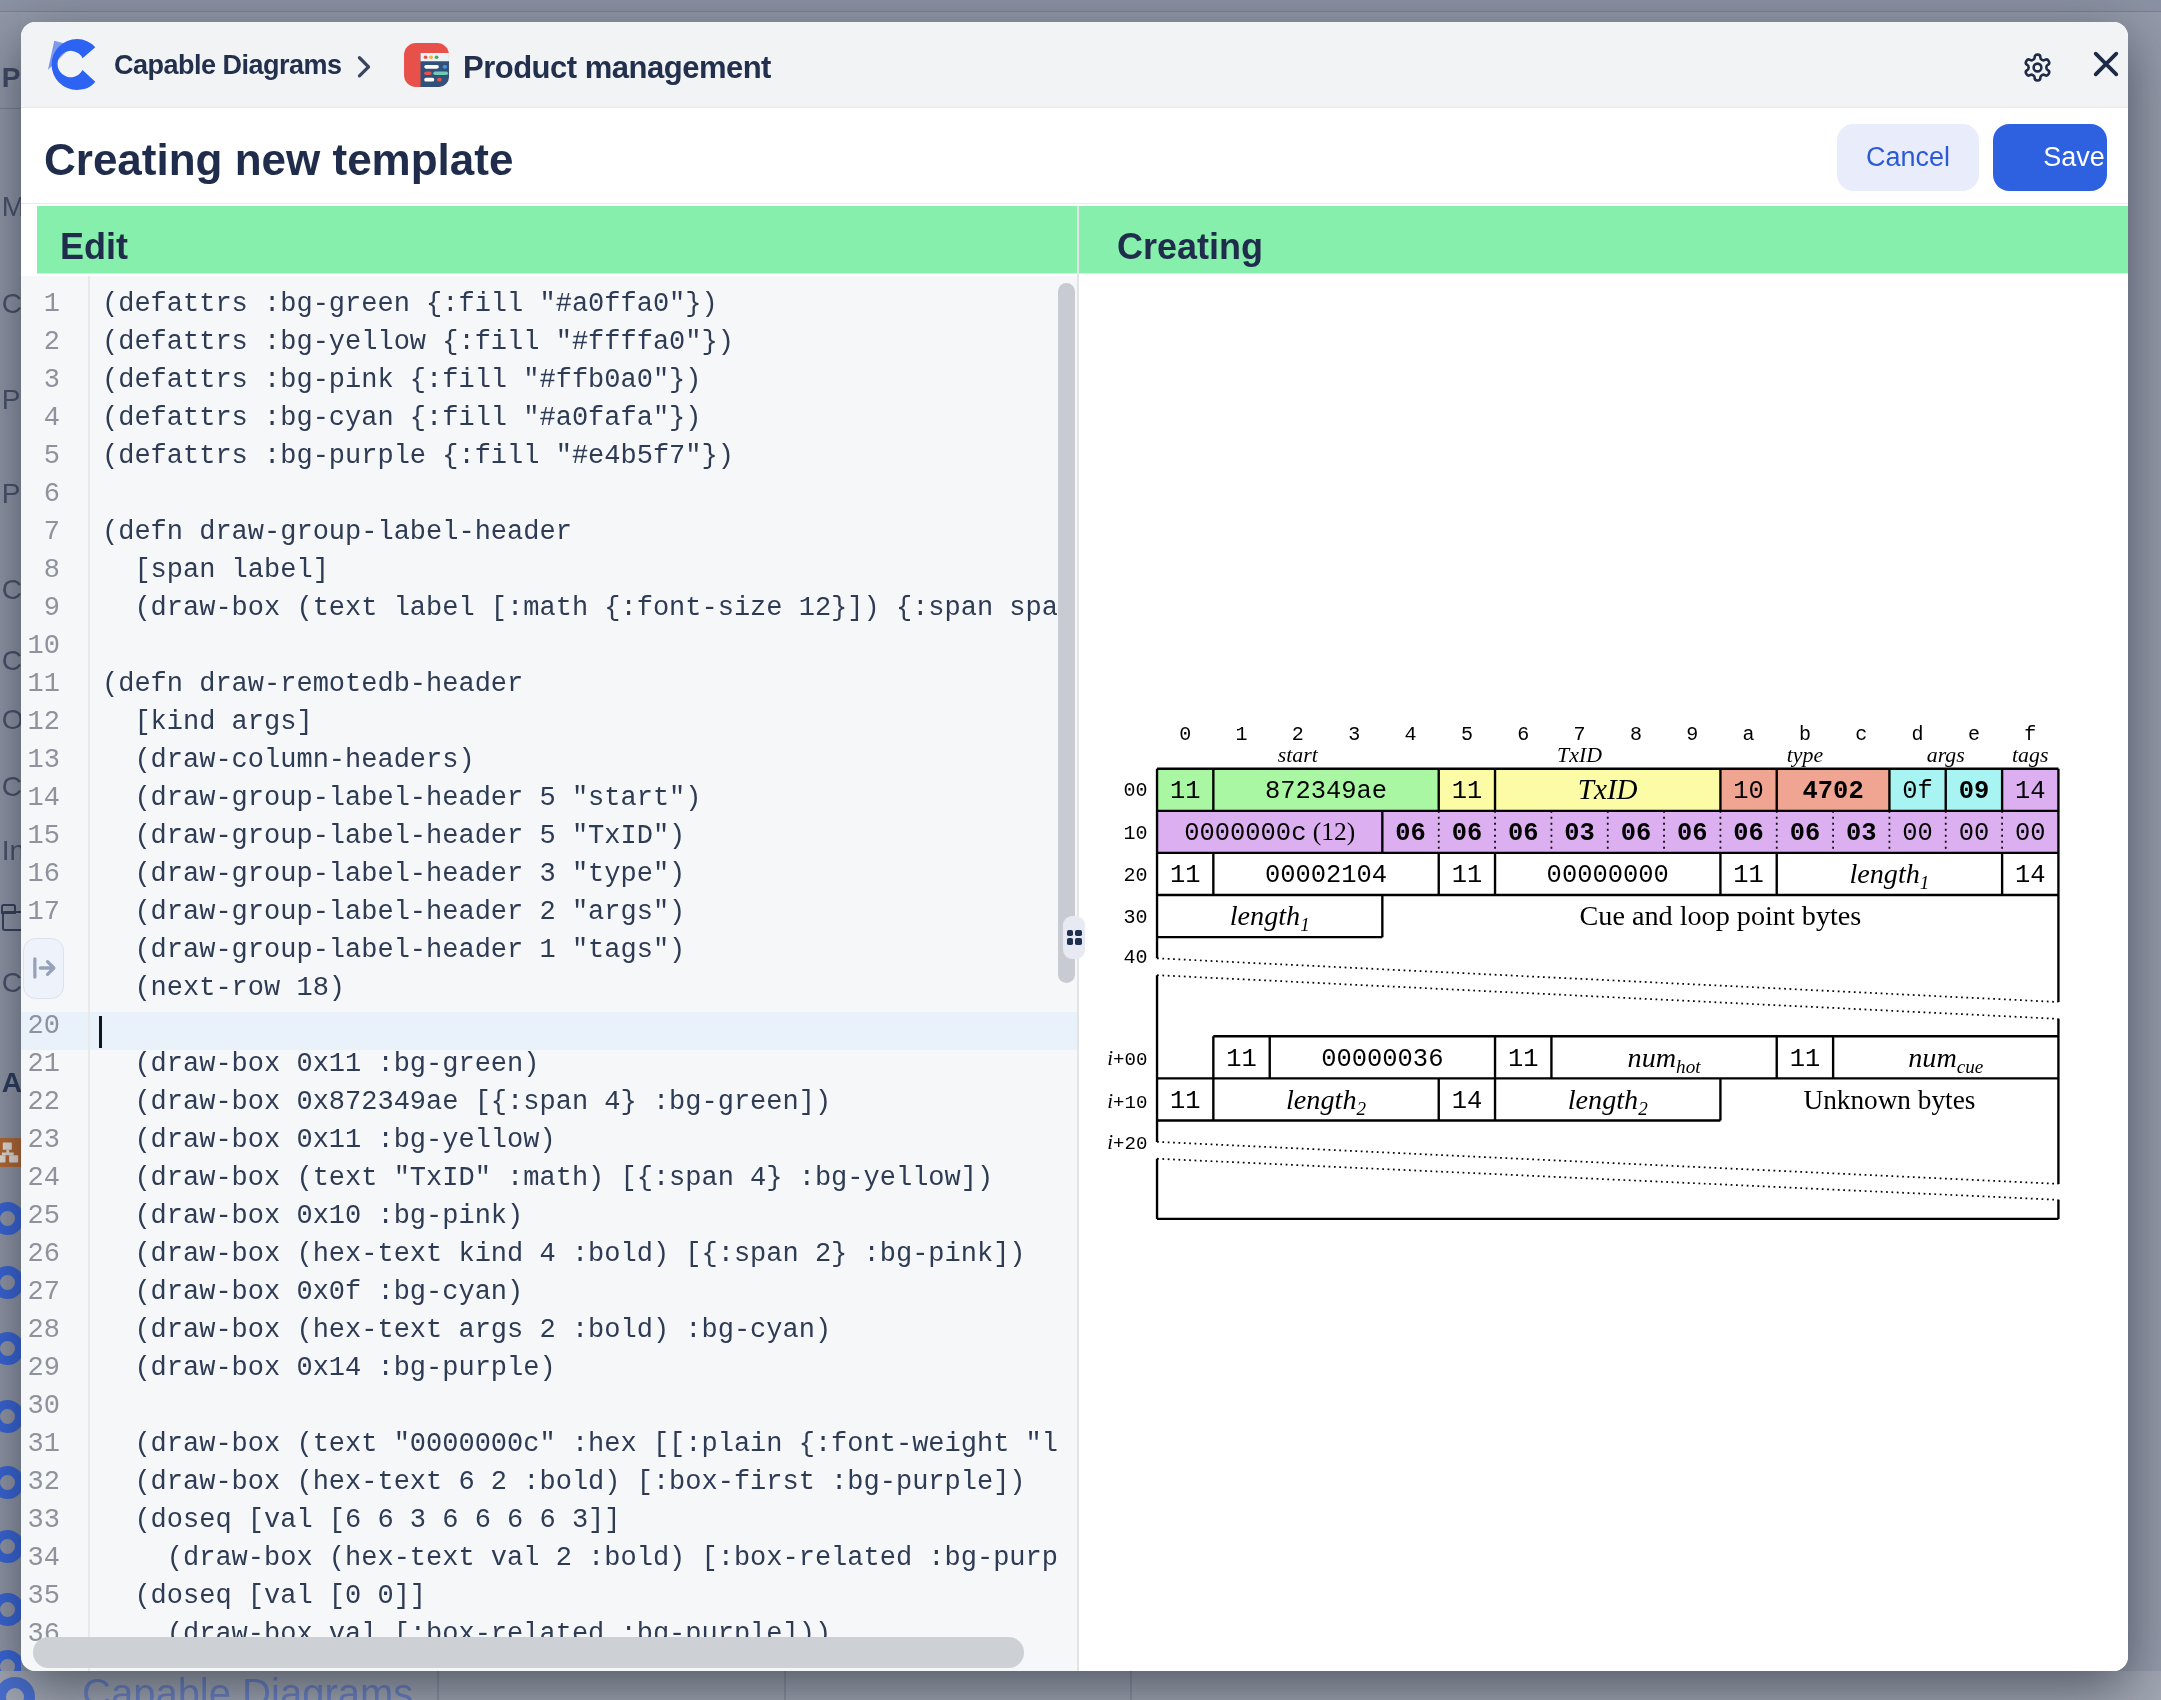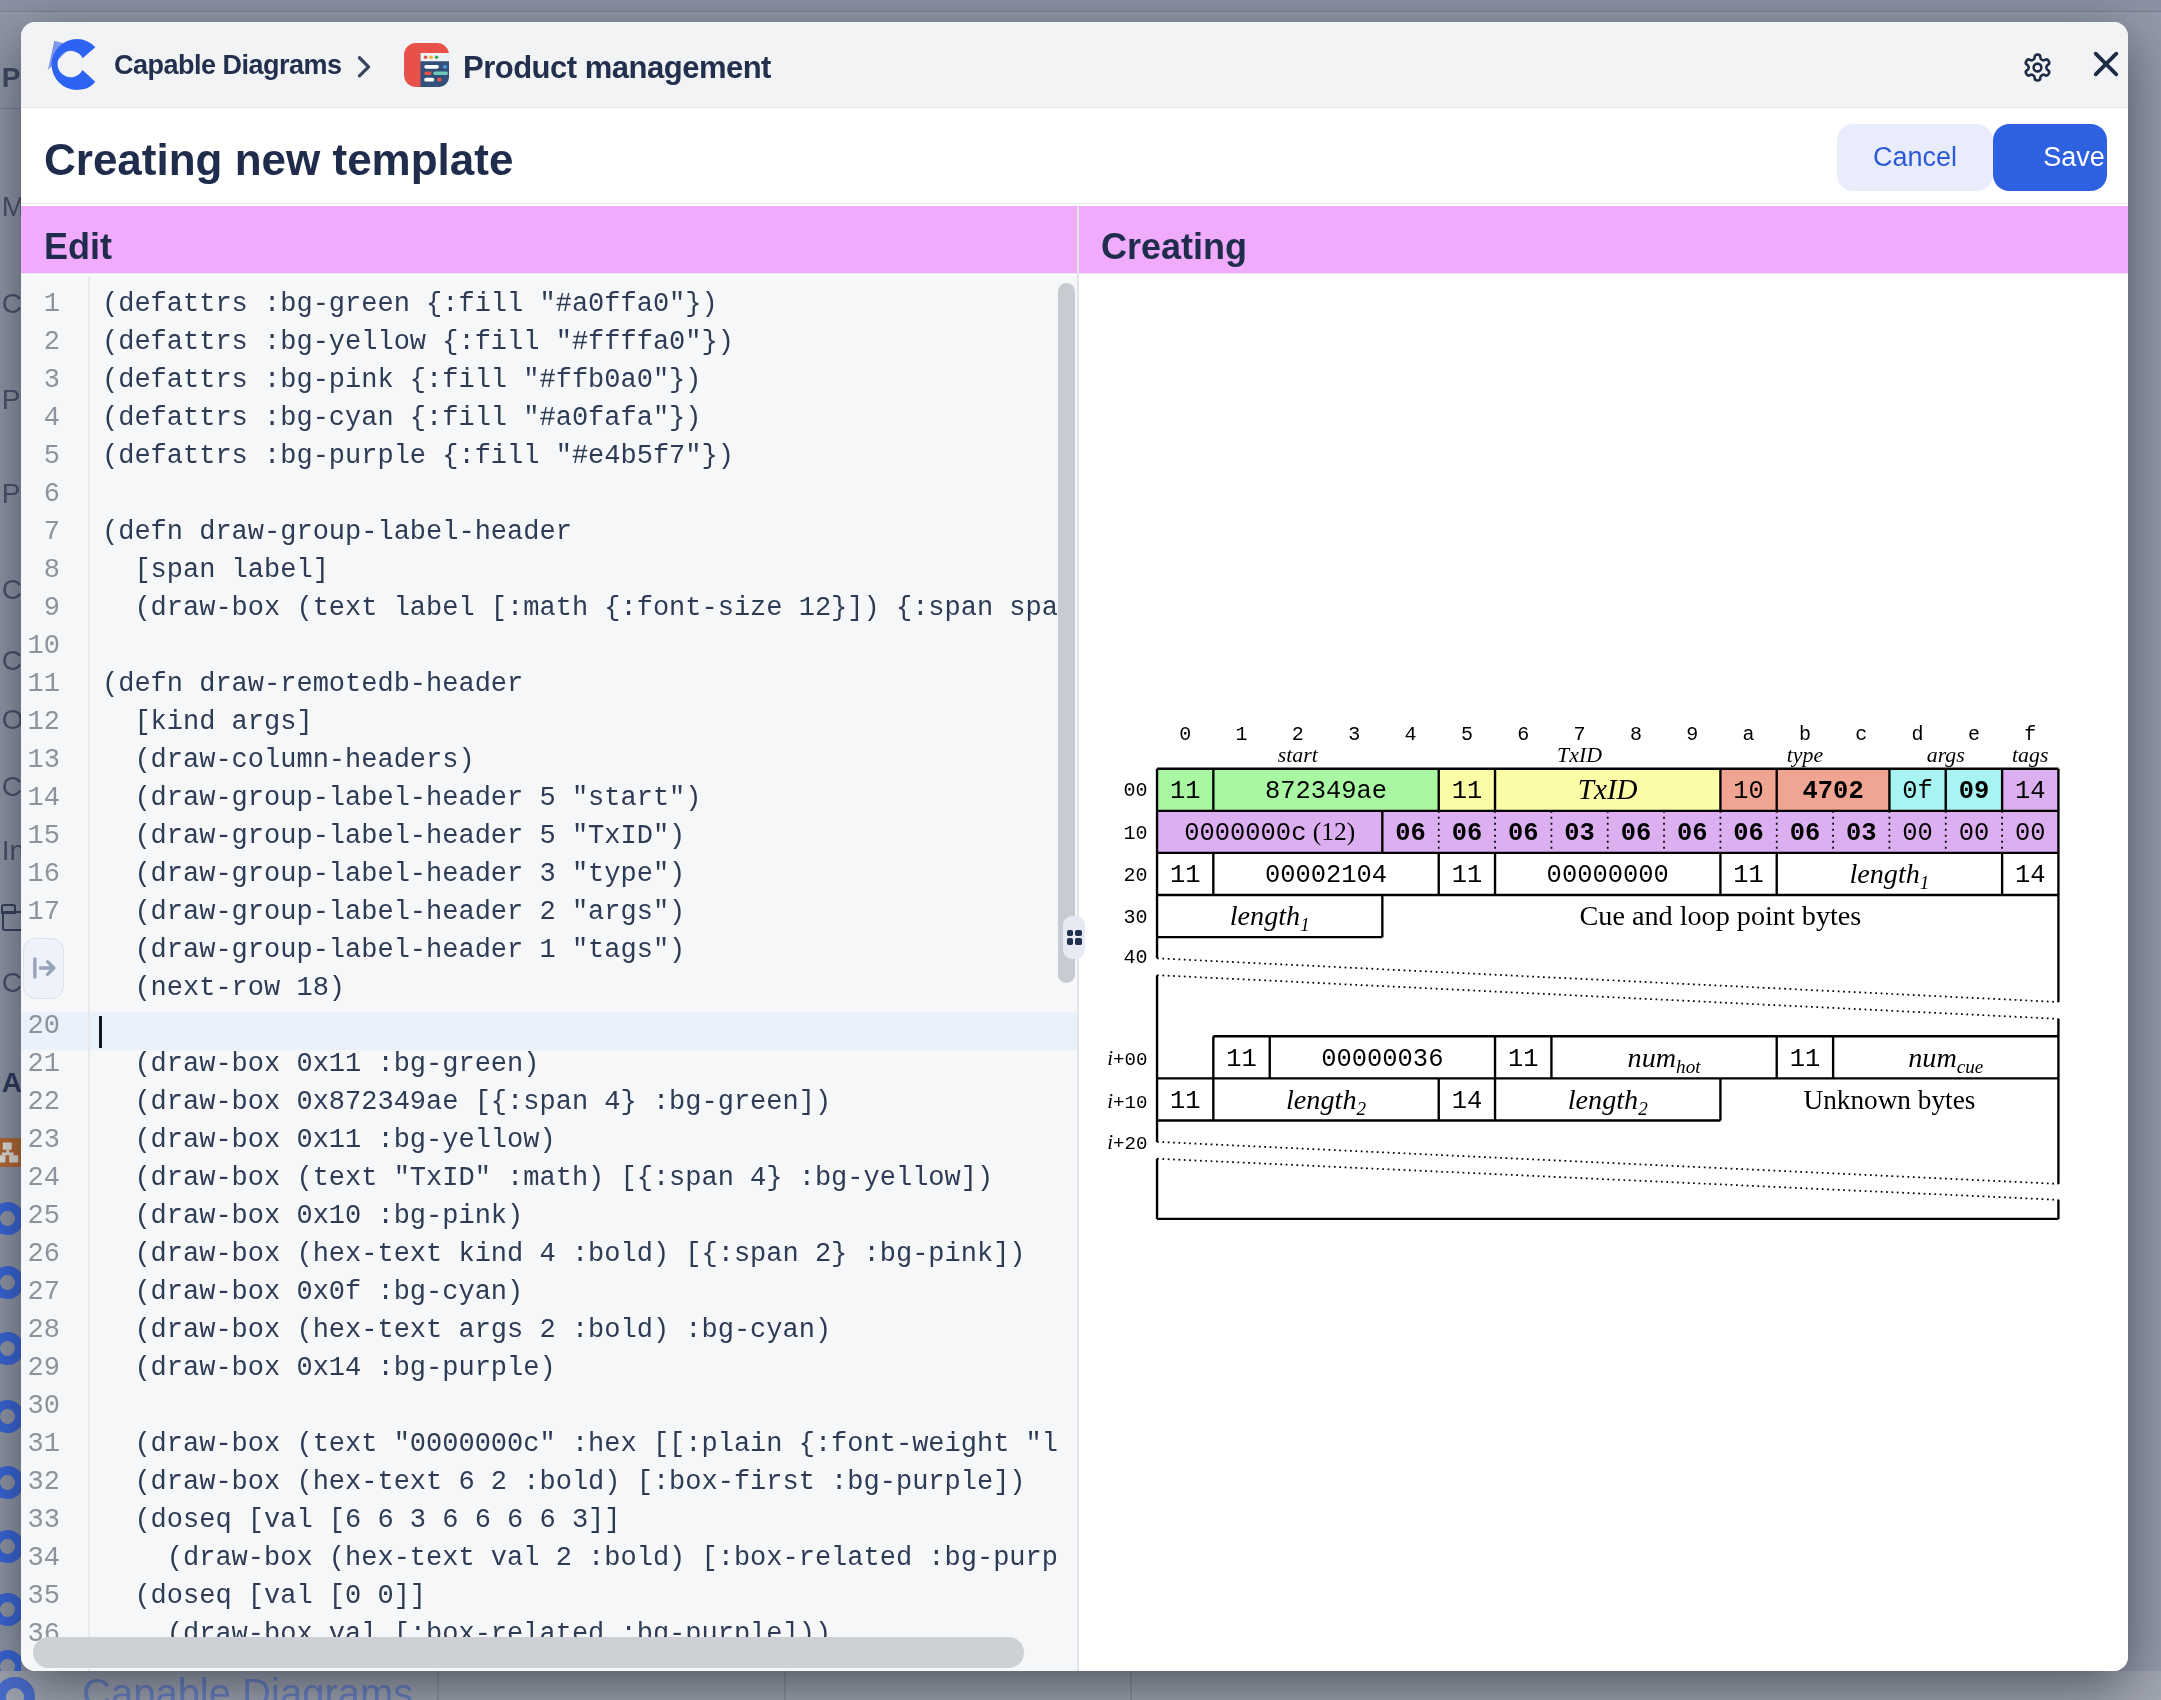--- a/index.html
+++ b/index.html
@@ -28,23 +28,23 @@
      overflow:hidden; }
   #mhead { position:absolute; left:0; top:0; width:2107px; height:86px; background:#f2f3f5;
      border-bottom:1.8px solid #e6e7e9; }
   #crumb1 { position:absolute; left:93px; top:28px; font-size:27px; font-weight:600; color:#22304e; letter-spacing:-0.5px; }
   #crumb2 { position:absolute; left:442px; top:28px; font-size:31px; font-weight:600; color:#22304e; letter-spacing:-0.5px; }
   #hband { position:absolute; left:0; top:88px; width:2107px; height:94px; background:#fff;
      border-bottom:1.8px solid #e8e9eb; }
   #h1 { position:absolute; left:23px; top:24.5px; font-size:44px; font-weight:bold; color:#1f2c4b; }
   .btn { position:absolute; top:14px; height:67px; border-radius:16.4px; font-size:27px;
      font-weight:500; display:flex; align-items:center; justify-content:center; }
-  #cancel { left:1816px; width:156px; background:#e9edfb; color:#2b59d8; }
+  #cancel { left:1816px; width:142px; background:#e9edfb; color:#2b59d8; }
   #save { left:1972px; width:114px; background:#2e61e0; color:#fff;padding-left:48px; }
-  #paneheads { position:absolute; left:0; top:184px; width:2107px; height:68px; background:#f0abfc;
+  #paneheads { position:absolute; left:16px; top:184px; width:2107px; height:68px; background:#86efac;
      border-bottom:1.8px solid #e6e7e9; }
   .ptitle { position:absolute; top:20px; font-size:36px; font-weight:bold; color:#1f2c4b; }
   #divider { position:absolute; left:1056px; top:184px; width:2.3px; height:1465px; background:#e3e4e7; }
   #editor { position:absolute; left:0; top:254px; width:1056px; height:1395px; background:#f6f7f8; overflow:hidden; }
   #gutline { position:absolute; left:67px; top:0; width:1.8px; height:1395px; background:#e8e9eb; }
   #hl20 { position:absolute; left:0; top:736px; width:1056px; height:38px; background:#e9f1fb; }
   #lnums { position:absolute; left:0; top:9.4px; width:39px; font-family:"Liberation Mono",monospace;
      font-size:27px; line-height:38px; color:#8d929d; text-align:right; white-space:pre; }
   #codebox { position:absolute; left:81px; top:9.4px; width:956px; overflow:hidden; }
   #code { font-family:"Liberation Mono",monospace; font-size:27px; line-height:38px;

